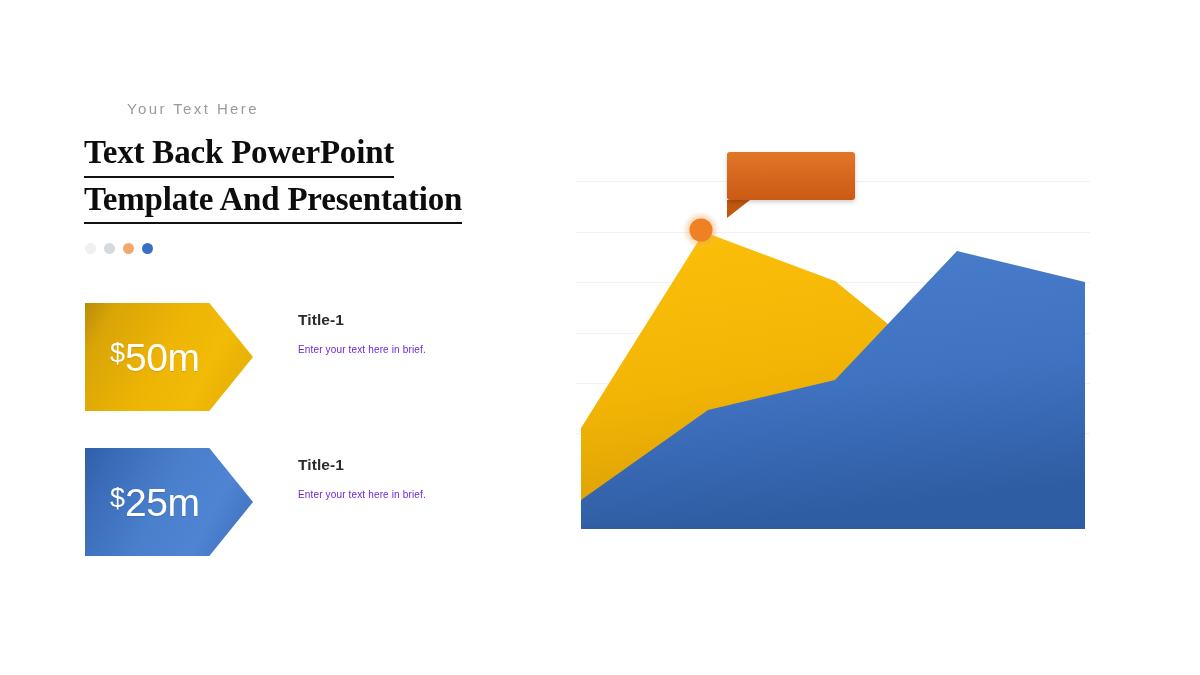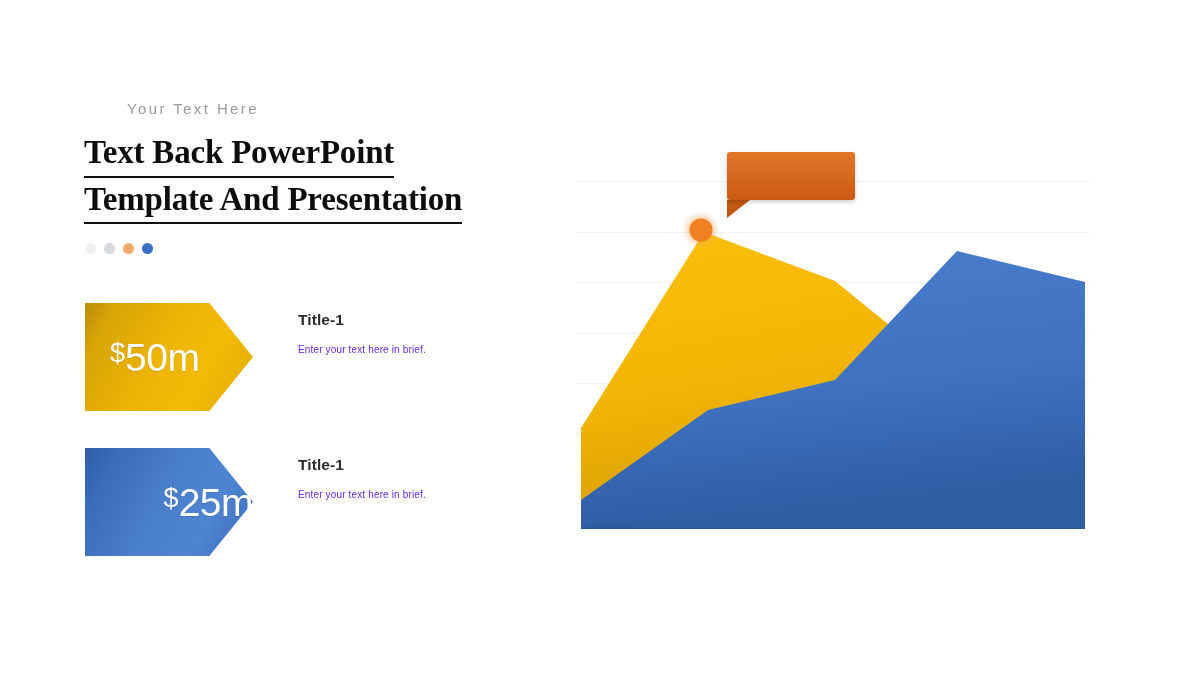--- a/index.html
+++ b/index.html
@@ -90,21 +90,20 @@
     padding-left: 25px;
     box-sizing: border-box;
     clip-path: polygon(0 0, 74% 0, 100% 50%, 74% 100%, 0 100%);
     filter: drop-shadow(1px 2px 2px rgba(0,0,0,0.17));
   }
   .banner.yellow {
     background: linear-gradient(118deg, #b98c08 0%, #d9a507 14%, #edb405 45%, #f2bb06 70%, #e0a906 100%);
   }
   .banner.blue {
     background: linear-gradient(118deg, #2f5fa8 0%, #3a6cb8 16%, #4a7fcc 46%, #4e84d2 72%, #3c6cb9 100%);
-    justify-content: flex-end;
   }
   .banner-value {
     color: #ffffff;
     font-size: 39px;
     font-weight: 300;
     letter-spacing: -0.5px;
     line-height: 1;
     text-shadow: 0 1px 1px rgba(0,0,0,0.12);
     white-space: nowrap;
   }

